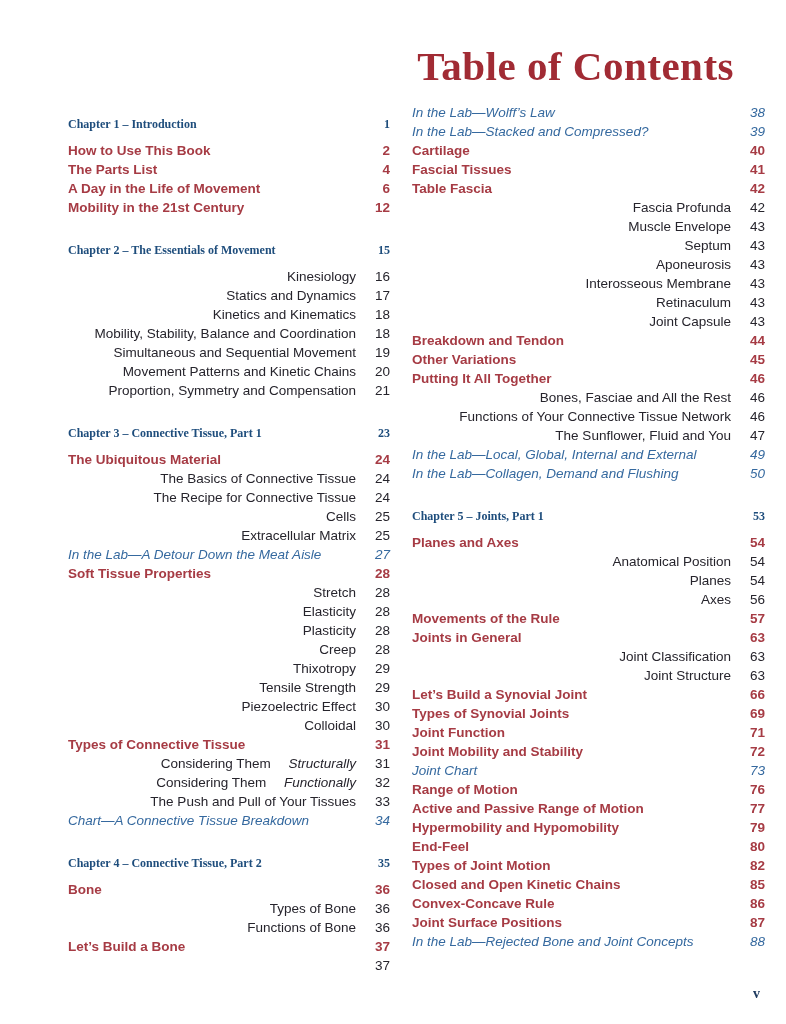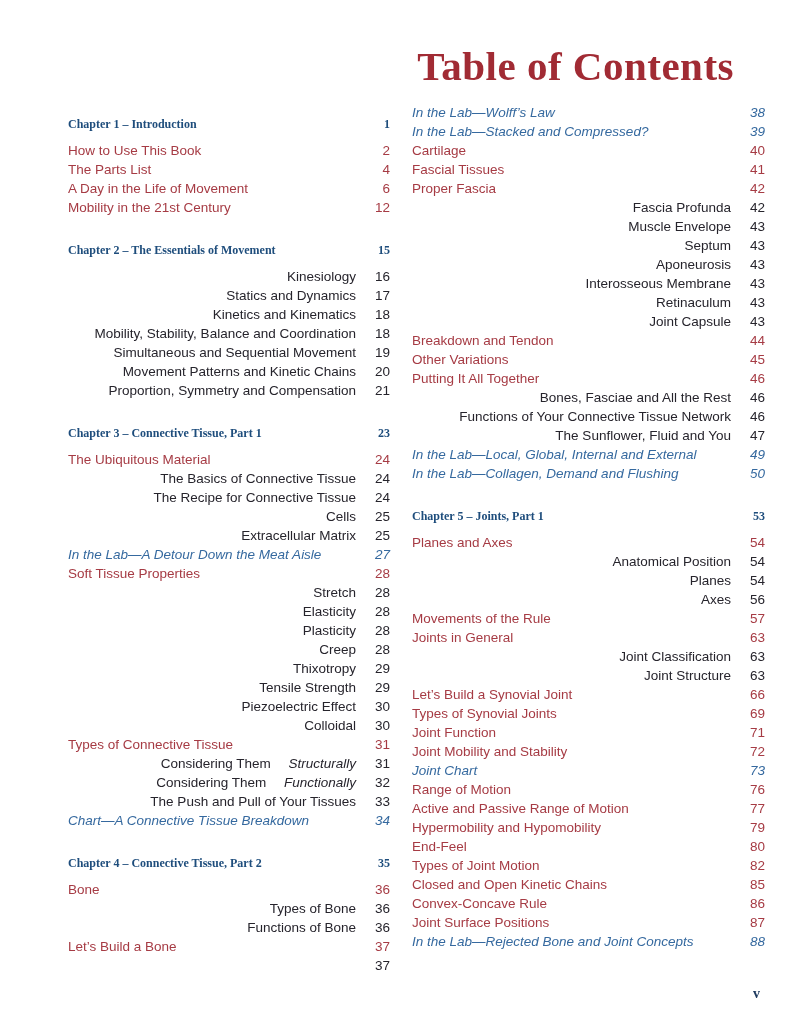--- a/index.html
+++ b/index.html
@@ -47,21 +47,21 @@
   .row.chapter {
     font-family: "Liberation Serif", serif;
     font-weight: bold;
     font-size: 12px;
     line-height: 22px;
     color: var(--c-chapter);
     margin: 22px 0 6px 0;
   }
   .toc-col .row.chapter:first-child { margin-top: 0; }
   .row.section {
-    font-weight: normal;
+    font-weight: bold;
     color: var(--c-section);
   }
   .row.sub {
     color: var(--c-sub);
   }
   .row.sub .label { padding-left: 14px; text-align: right; }
   .row.lab {
     font-style: italic;
     color: var(--c-lab);
   }
@@ -301,21 +301,21 @@
     <span class="label"><span class="t-main">Cartilage</span></span>
     <span class="page">40</span>
   </div>
 
   <div class="row section">
     <span class="label"><span class="t-main">Fascial Tissues</span></span>
     <span class="page">41</span>
   </div>
 
   <div class="row section">
-    <span class="label"><span class="t-main">Proper Fascia</span></span>
+    <span class="label"><span class="t-main">Table Fascia</span></span>
     <span class="page">42</span>
   </div>
 
   <div class="row sub">
     <span class="label"><span class="t-main">Fascia Profunda</span></span>
     <span class="page">42</span>
   </div>
 
   <div class="row sub">
     <span class="label"><span class="t-main">Muscle Envelope</span></span>

